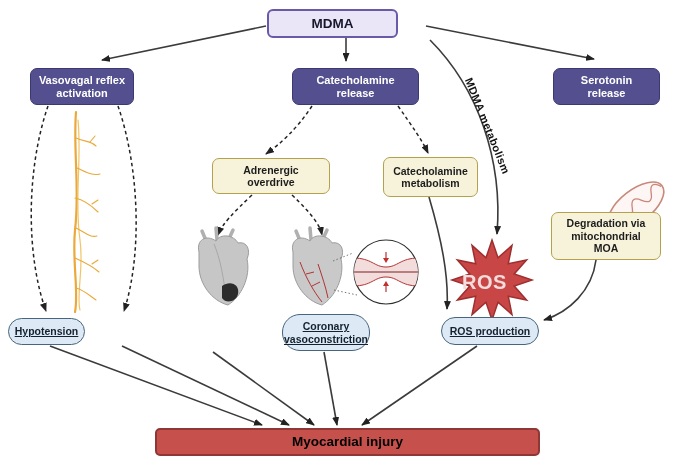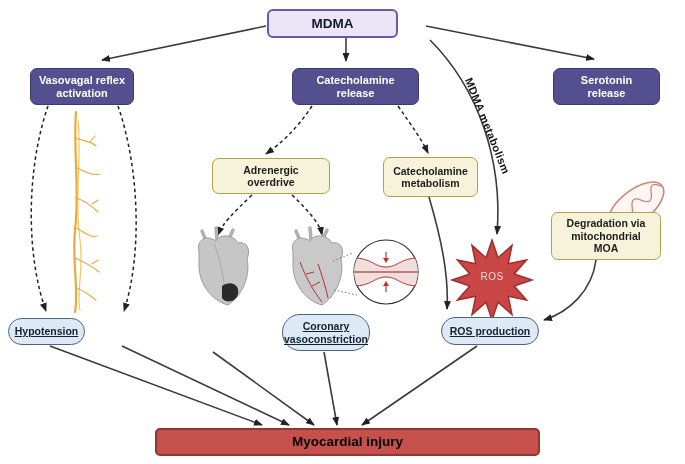--- a/index.html
+++ b/index.html
@@ -16,22 +16,22 @@
   .purple{background:var(--purple-node-bg);border:1.5px solid var(--purple-node-border);color:#ffffff;font-size:11px;}
   .mdma{background:var(--mdma-bg);border:2px solid var(--mdma-border);color:#16162c;font-size:13.5px;border-radius:6px;}
   .yellow{background:var(--yellow-bg);border:1.5px solid var(--yellow-border);color:#1c1c1c;font-size:10.5px;}
   .pill{background:var(--pill-bg);border:1.6px solid var(--pill-border);color:#14212e;font-size:10.5px;border-radius:18px;text-decoration:underline;}
   .injury{background:var(--injury-bg);border:2px solid var(--injury-border);color:#000000;font-size:13.5px;border-radius:5px;}
   .rotlabel{
     position:absolute;left:474px;top:76px;font-weight:bold;font-size:11px;color:#111;
     transform:rotate(68deg);transform-origin:0 0;z-index:2;letter-spacing:.3px;
   }
   .ros-label{
-    position:absolute;left:462px;top:271px;width:60px;text-align:center;
-    font-weight:normal;font-size:10px;color:#f3dcdc;z-index:4;letter-spacing:.5px;
+    position:absolute;left:462px;top:271px;width:60px;text-align:left;
+    font-weight:bold;font-size:20px;color:#f3dcdc;z-index:4;letter-spacing:.5px;
   }
 </style>
 </head>
 <body>
 
 <div id="canvas">
 
   <svg class="layer" viewBox="0 0 685 464">
     <defs>
       <marker id="ah" markerWidth="9" markerHeight="7" refX="8" refY="3.5" orient="auto" markerUnits="userSpaceOnUse">

